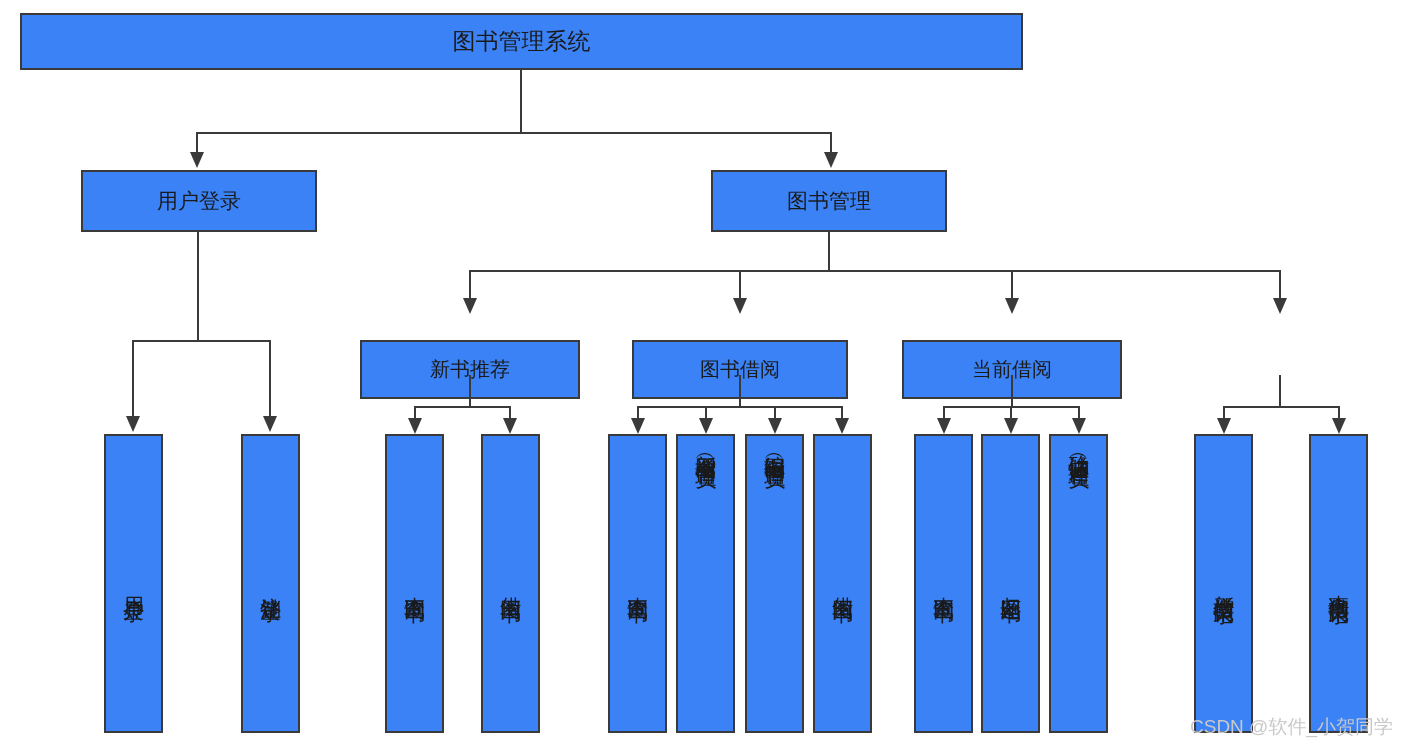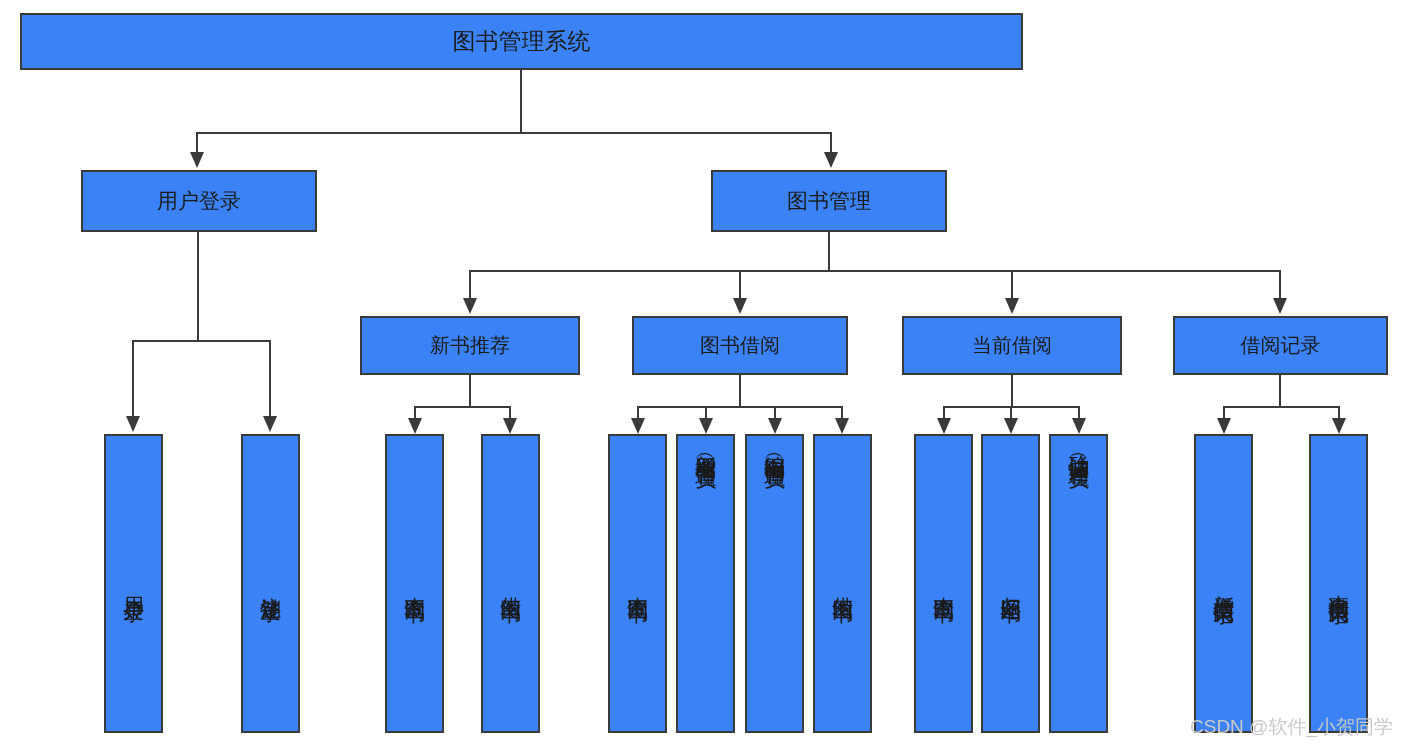--- a/index.html
+++ b/index.html
@@ -24,21 +24,21 @@
     box-sizing: border-box;
     border: 2px solid #3a3a3a;
     background: #3b82f6;
     display: flex;
     align-items: center;
     justify-content: center;
     color: #1a1a1a;
   }
   .node.root   { font-size: 23px; }
   .node.lvl2   { font-size: 21px; }
-  .node.lvl3   { font-size: 20px; }
+  .node.lvl3   { font-size: 20px; margin-top: 24px; }
 
   
   .node.leaf {
     align-items: flex-start;
     justify-content: center;
     padding-top: 0;
   }
   .node.leaf .vlabel {
     writing-mode: vertical-rl;
     text-orientation: upright;
@@ -122,23 +122,20 @@
   <div class="arrow" style="left:1273px; top:298px;"></div>
 
   <div class="node lvl3" style="left:360px; top:316px; width:220px; height:59px;">
     <span>新书推荐</span>
   </div>
   <div class="node lvl3" style="left:632px; top:316px; width:216px; height:59px;">
     <span>图书借阅</span>
   </div>
   <div class="node lvl3" style="left:902px; top:316px; width:220px; height:59px;">
     <span>当前借阅</span>
-  </div>
-  <div class="node lvl3" style="left:1173px; top:316px; width:215px; height:59px;">
-    <span>借阅记录</span>
   </div>
 
   <div class="vline" style="left:469px; top:375px; height:33px;"></div>
   <div class="hline" style="left:414px; top:406px; width:96px; height:2px;"></div>
   <div class="vline" style="left:414px; top:406px; height:14px;"></div>
   <div class="arrow" style="left:408px; top:418px;"></div>
   <div class="vline" style="left:509px; top:406px; height:14px;"></div>
   <div class="arrow" style="left:503px; top:418px;"></div>
 
   <div class="vline" style="left:739px; top:375px; height:33px;"></div>

